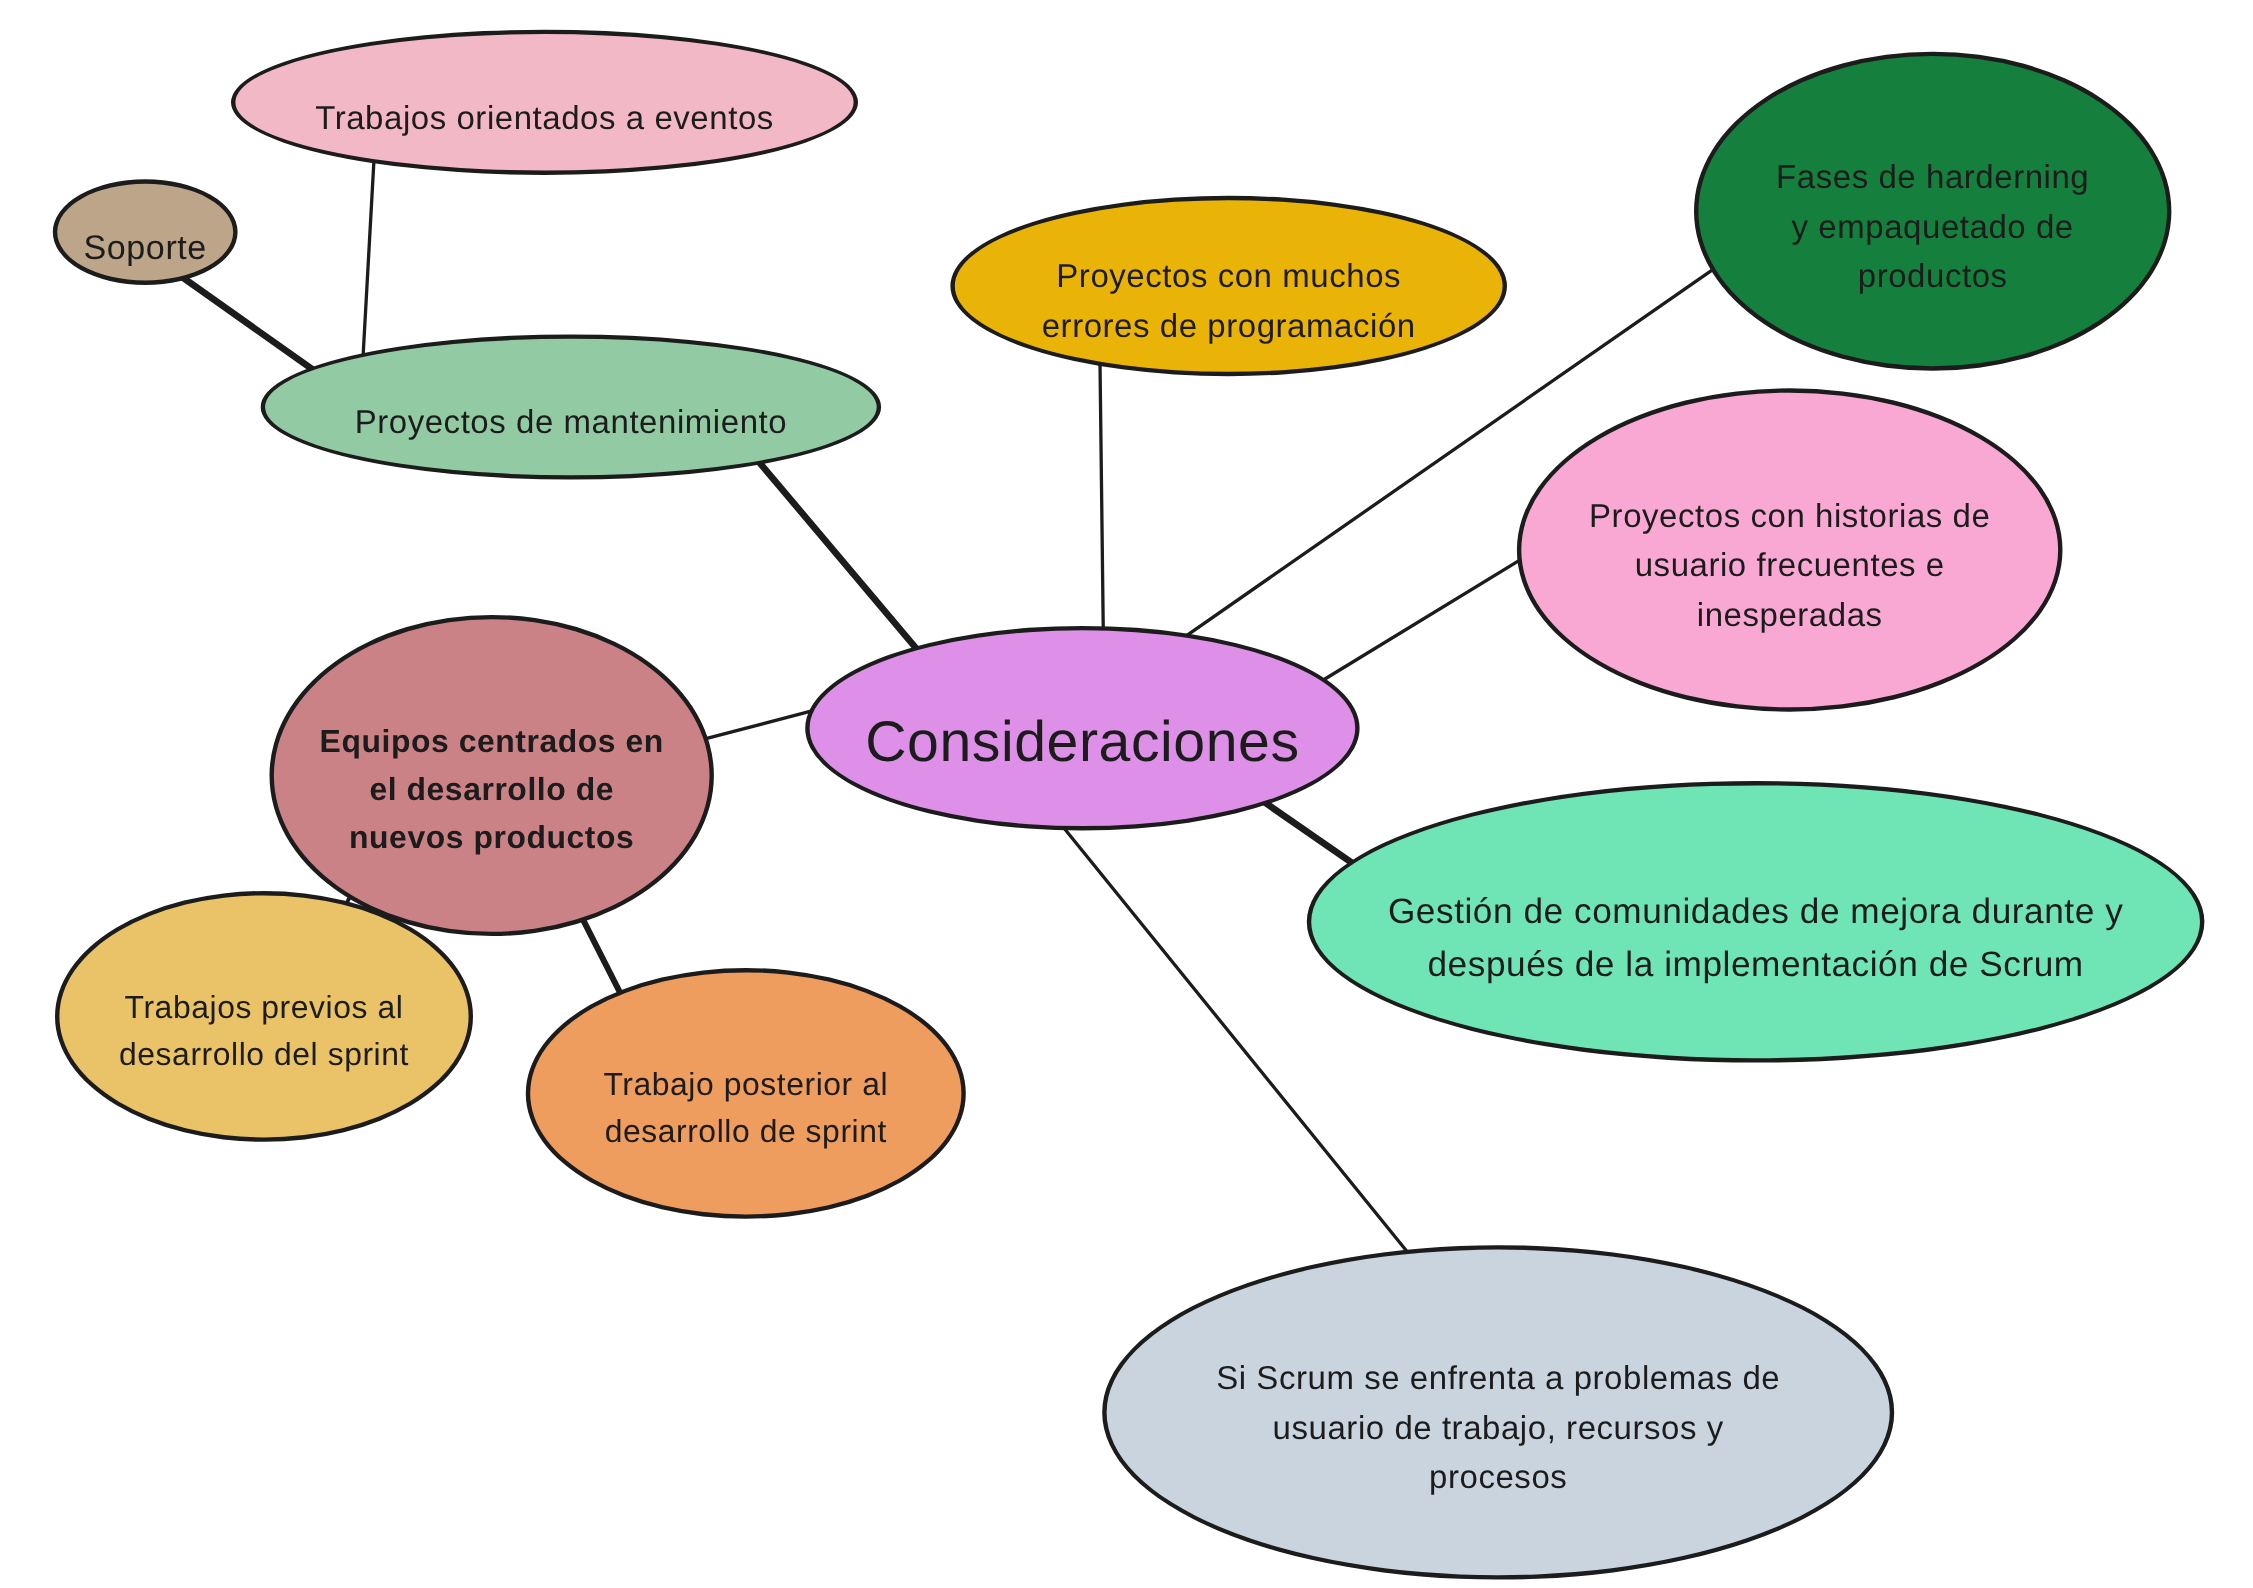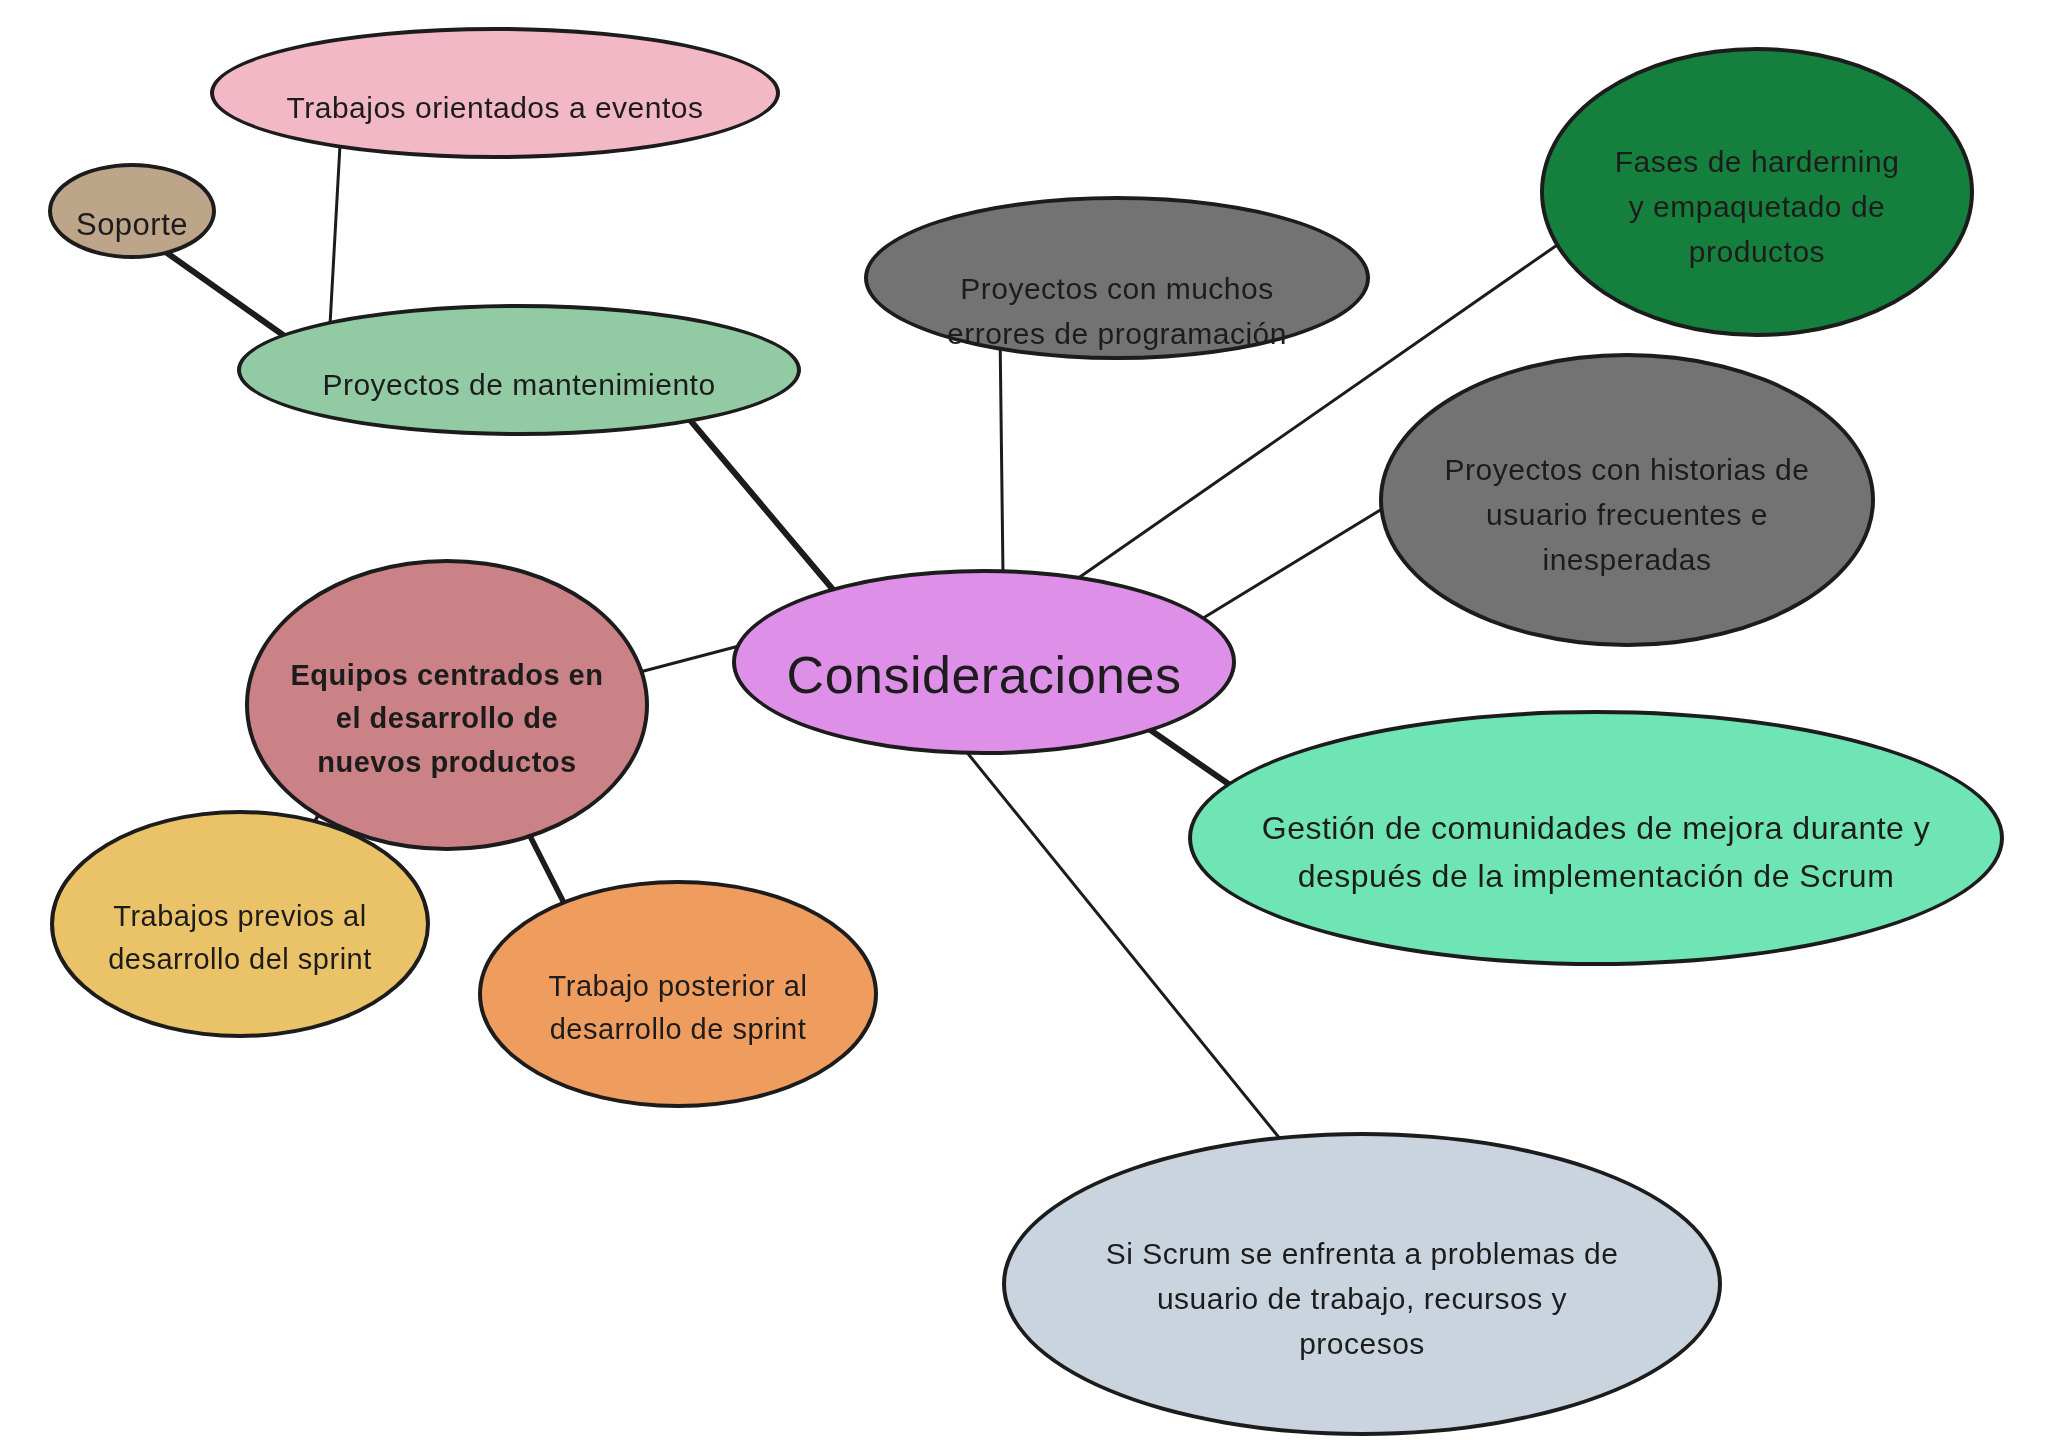--- a/index.html
+++ b/index.html
@@ -67,30 +67,30 @@
       </div>
       <div class="node" style="left: 210px; top: 27px; width: 570px; height: 132px; background: rgb(242, 184, 198);">
         <span class="node-label" style="font-size: 30px;">Trabajos orientados a eventos</span>
       </div>
       <div class="node" style="left: 48px; top: 163px; width: 168px; height: 96px; background: rgb(189, 165, 138);">
         <span class="node-label" style="font-size: 31px;">Soporte</span>
       </div>
       <div class="node" style="left: 237px; top: 304px; width: 564px; height: 132px; background: rgb(146, 203, 163);">
         <span class="node-label" style="font-size: 30px;">Proyectos de mantenimiento</span>
       </div>
-      <div class="node" style="left: 864px; top: 196px; width: 506px; height: 164px; background: #737373; align-items: flex-end;">
+      <div class="node" style="left: 864px; top: 178px; width: 506px; height: 164px; background: #eab308;">
         <span class="node-label" style="font-size: 30px;">Proyectos con muchos
 errores de programación</span>
       </div>
       <div class="node" style="left: 1540px; top: 47px; width: 434px; height: 290px; background: #15803d;">
         <span class="node-label" style="font-size: 30px;">Fases de harderning
 y empaquetado de
 productos</span>
       </div>
-      <div class="node" style="left: 1379px; top: 353px; width: 496px; height: 294px; background: #737373;">
+      <div class="node" style="left: 1379px; top: 353px; width: 496px; height: 294px; background: #f9a8d4;">
         <span class="node-label" style="font-size: 30px;">Proyectos con historias de
 usuario frecuentes e
 inesperadas</span>
       </div>
       <div class="node" style="left: 1188px; top: 710px; width: 816px; height: 256px; background: rgb(111, 228, 180);">
         <span class="node-label" style="font-size: 32px;">Gestión de comunidades de mejora durante y
 después de la implementación de Scrum</span>
       </div>
       <div class="node" style="left: 245px; top: 559px; width: 404px; height: 292px; background: rgb(203, 130, 134); font-weight: bold;">
         <span class="node-label" style="font-size: 29px;">Equipos centrados en

